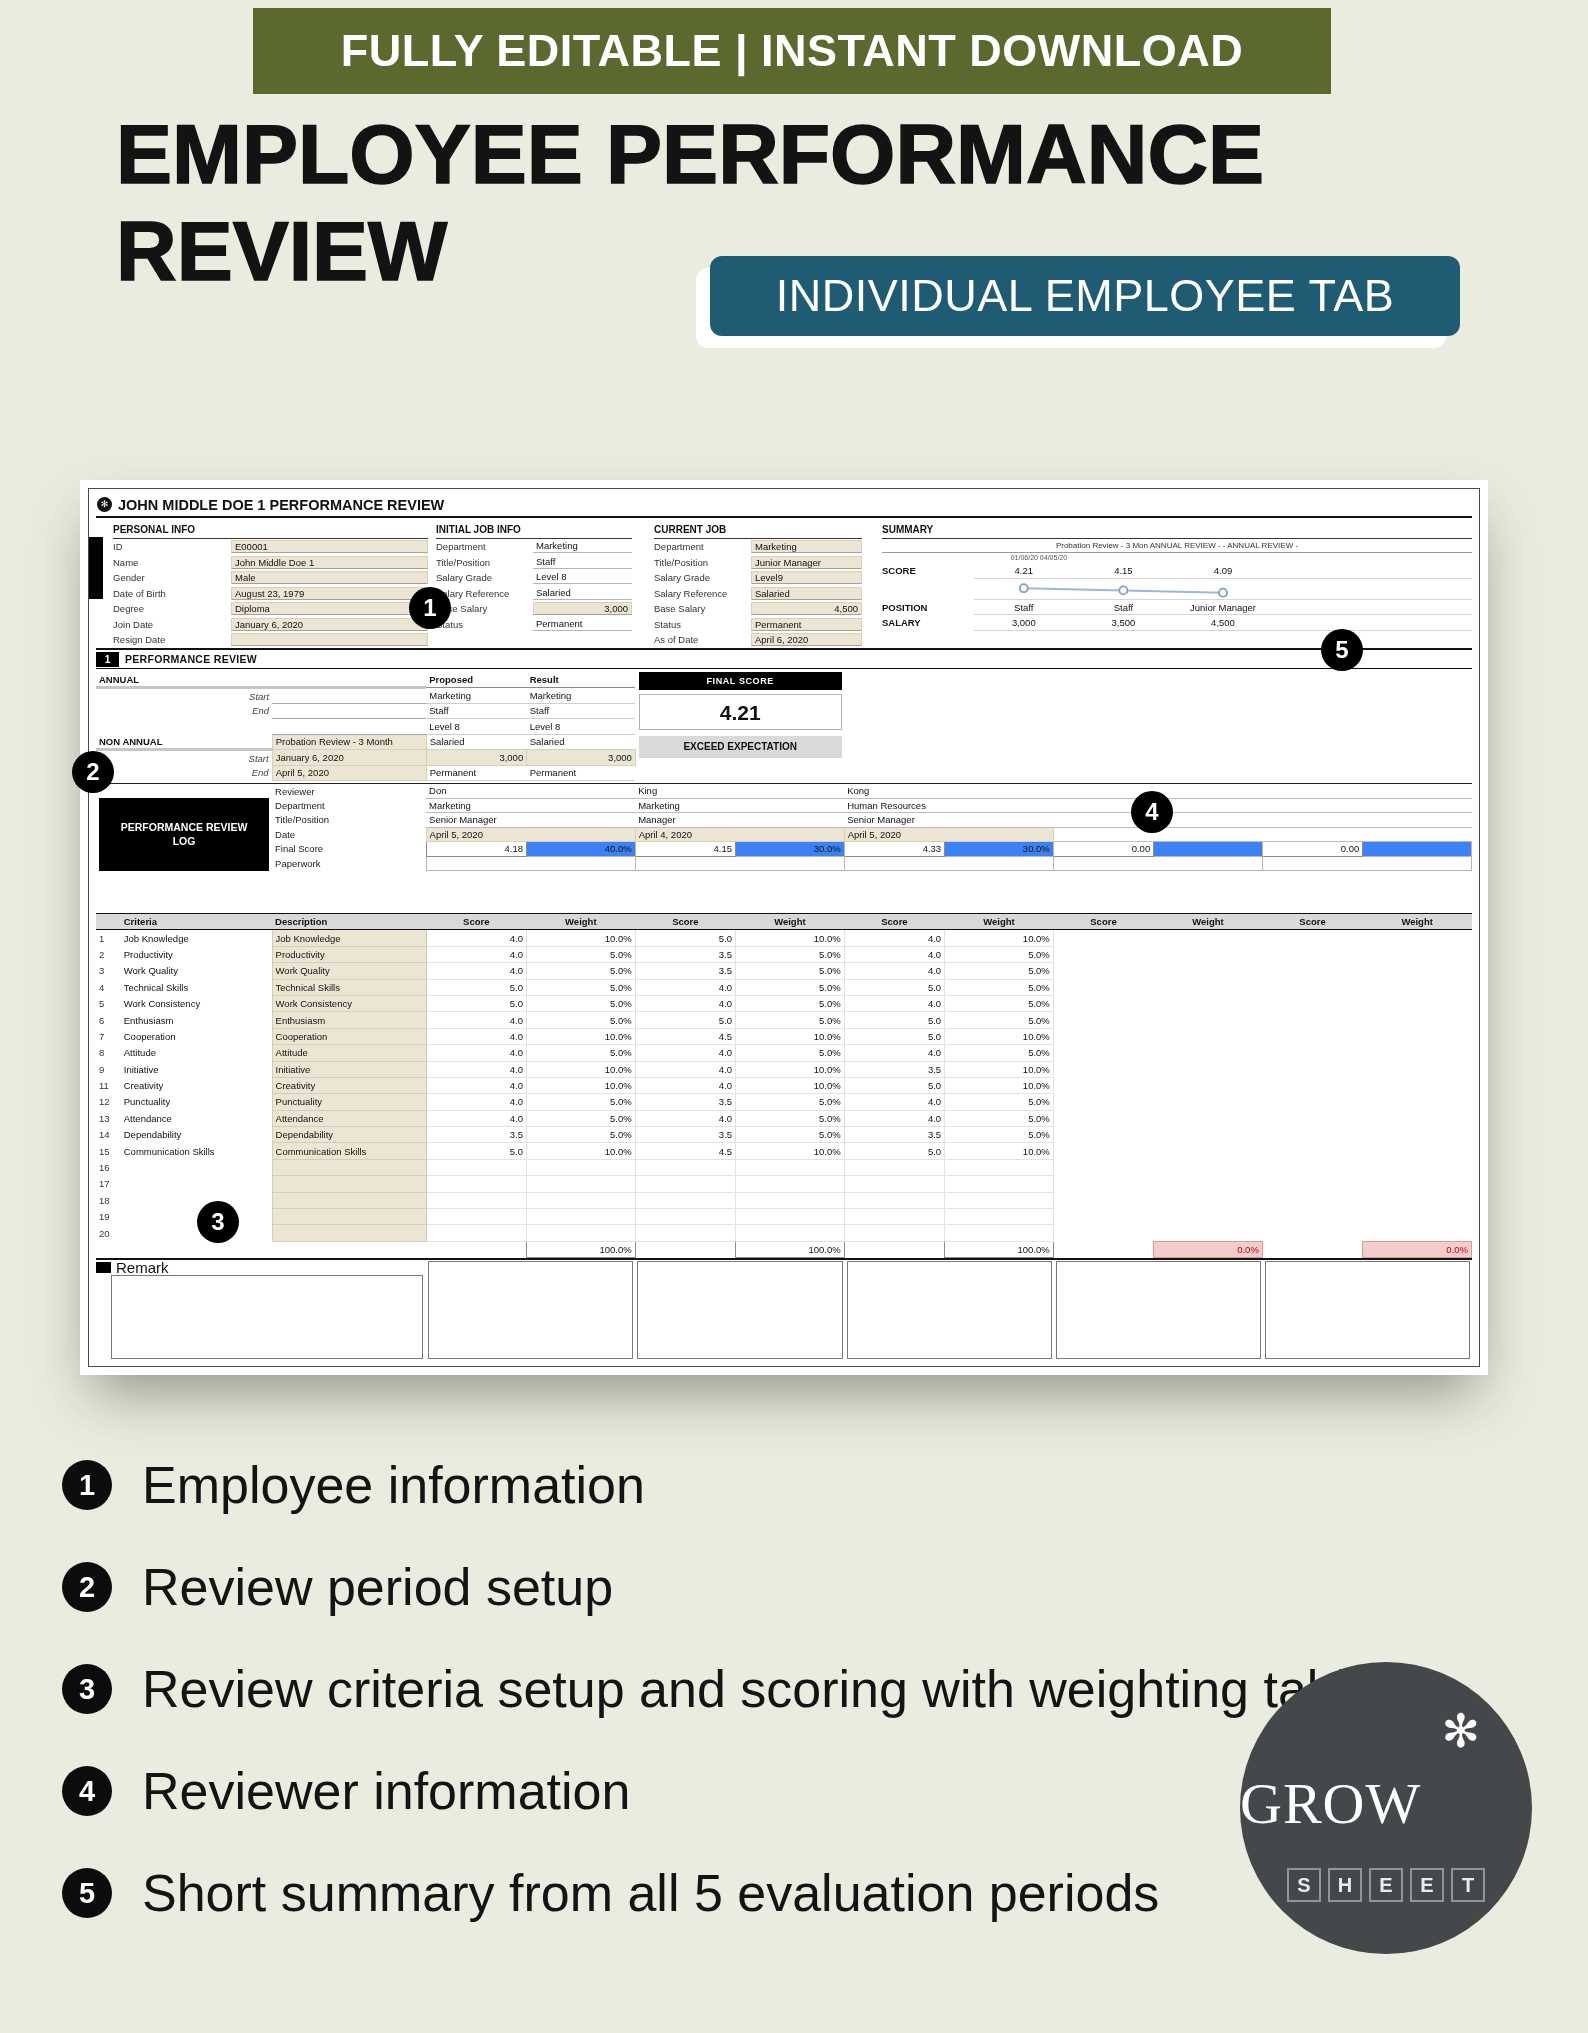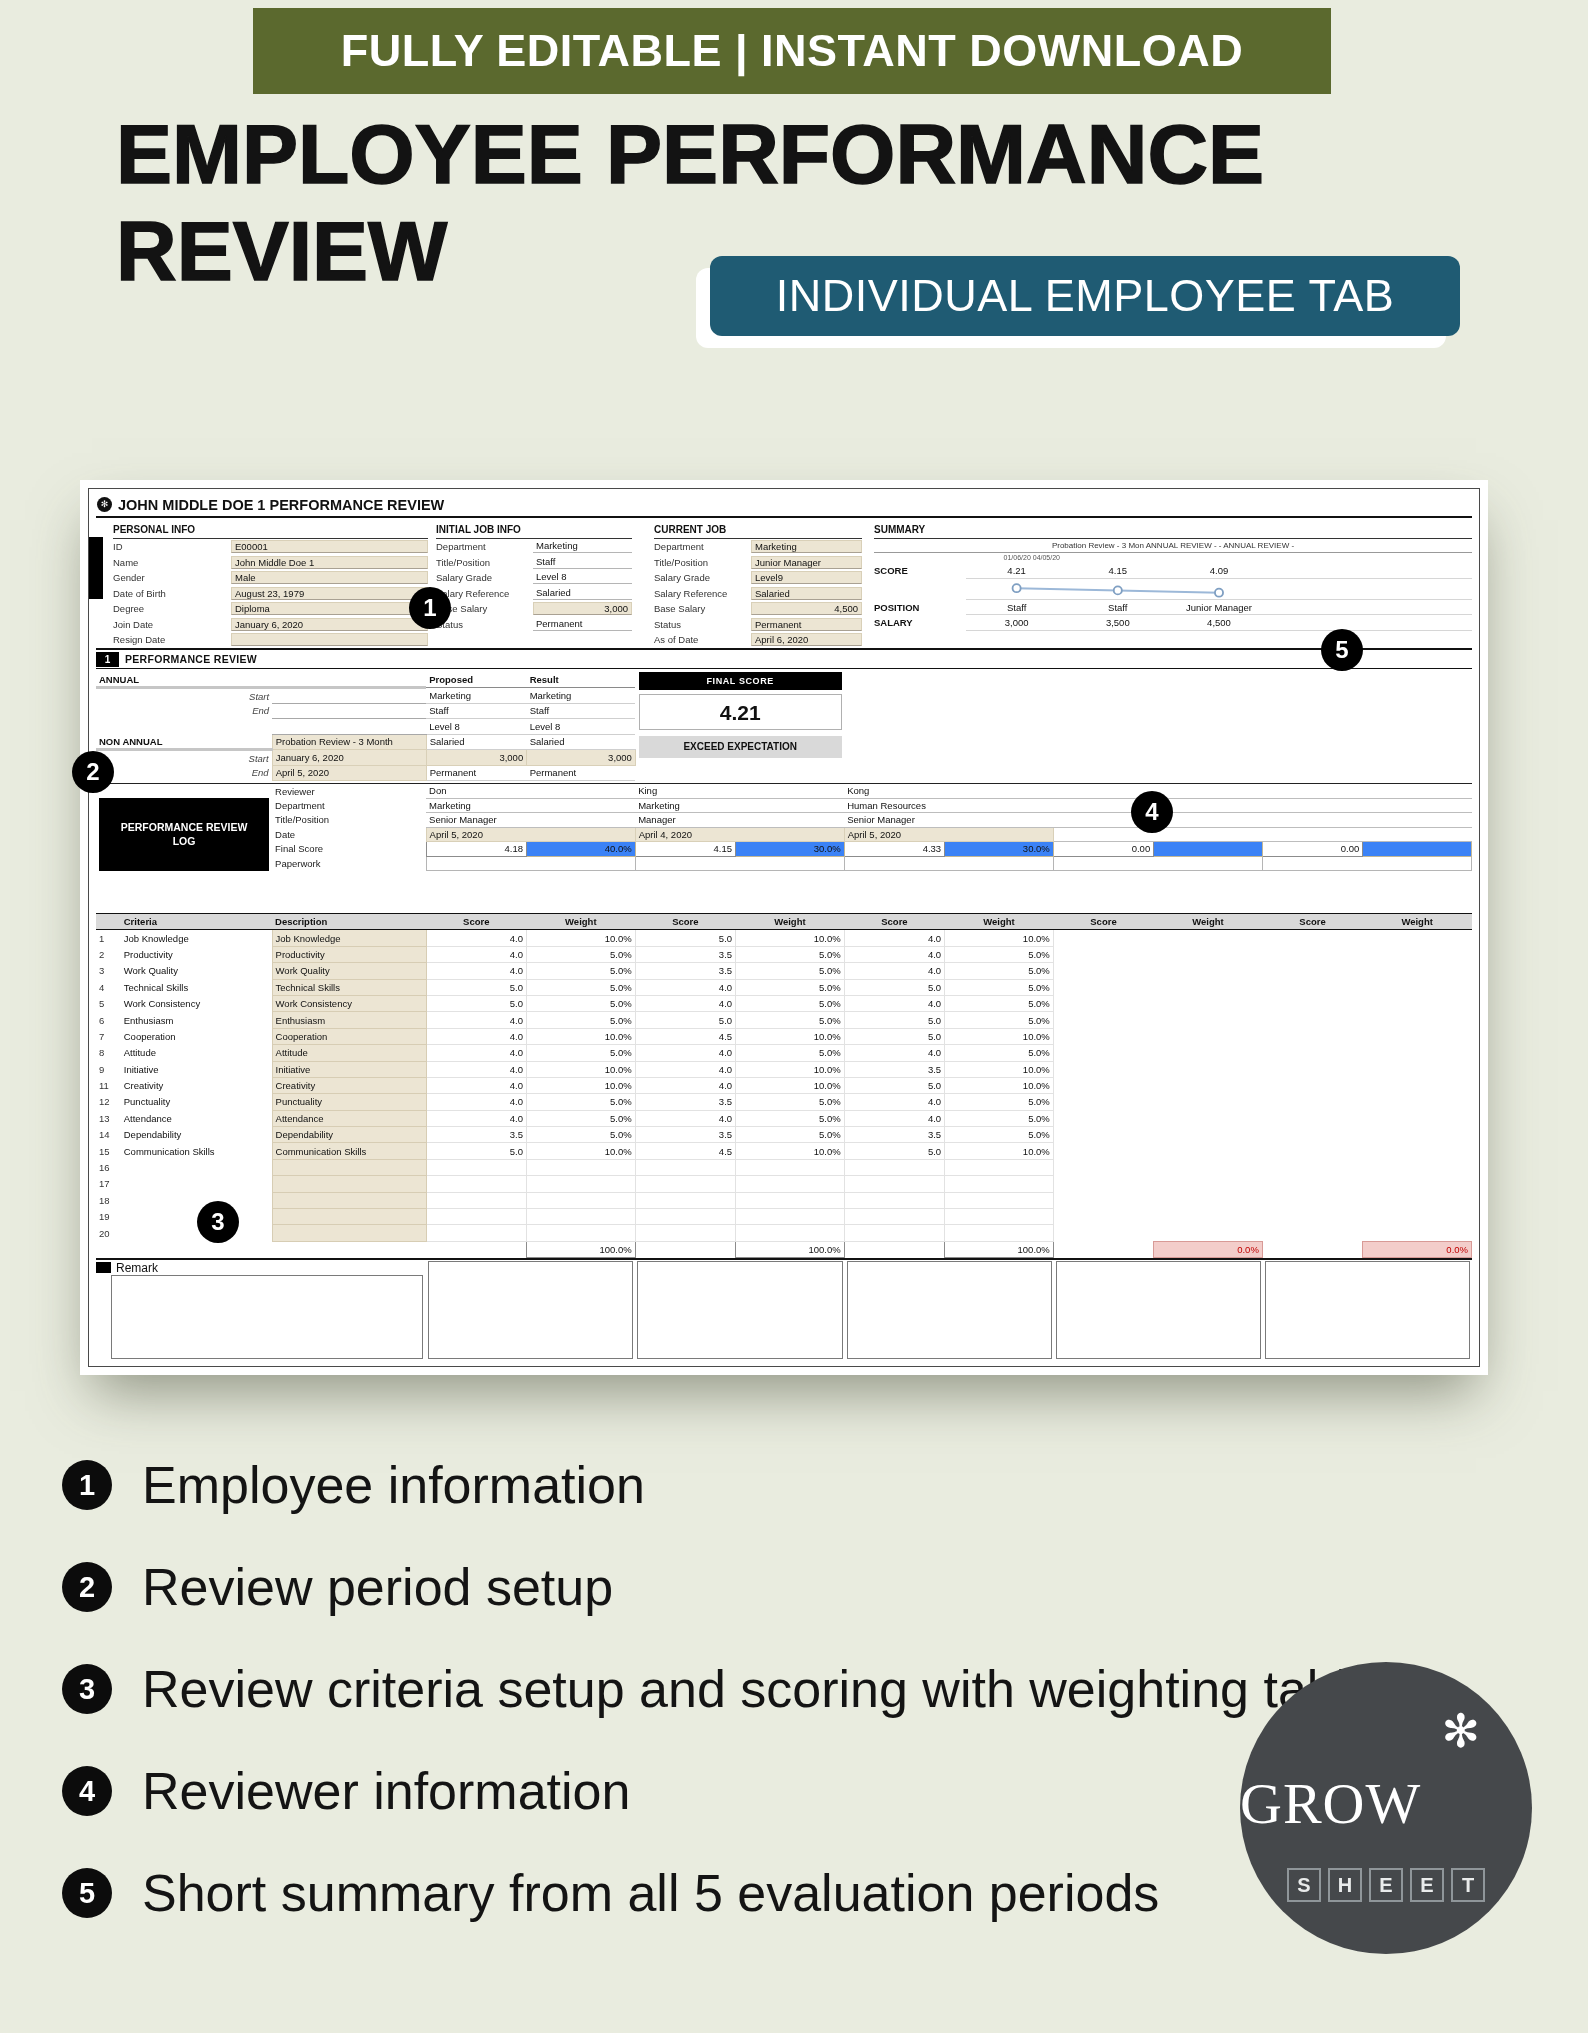--- a/index.html
+++ b/index.html
@@ -30,21 +30,21 @@
   .black-strip{position:absolute;left:-7px;top:19px;width:14px;height:62px;background:#000}
   .ti-header{font-size:10px;font-weight:bold;border-bottom:1px solid #333;height:17px;line-height:16px}
   .ti-row{display:flex;align-items:center;height:15.5px;font-size:9.5px}
   .ti-label{color:#333;flex:none;overflow:hidden;white-space:nowrap}
   .ti-value{flex:1;border-bottom:1px solid #b5b5b5;height:13px;line-height:12px;padding:0 3px;overflow:hidden;white-space:nowrap}
   .ti-value.beige{background:#ece5d3;border:1px solid #d9d0b8;border-bottom:1px solid #a9a193}
   .ti-value.num{text-align:right}
   .ti-personal{width:332px;padding-left:17px}
   .ti-initial{width:196px;margin-left:8px}
   .ti-current{width:208px;margin-left:22px}
-  .ti-summary{flex:1;margin-left:12px}
+  .ti-summary{flex:1;margin-left:20px}
 
   .sum-row{display:flex;align-items:center}
   .sum-period{font-size:8px;color:#333;border-bottom:1px solid #999;height:14px;line-height:14px;text-align:center;
     overflow:hidden;white-space:nowrap;display:block}
   .sum-label{flex:0 0 92px;font-weight:bold;font-size:9.5px}
   .sum-date{flex:0 0 22%;font-size:7px;color:#555;height:10px;line-height:10px;text-align:center}
   .sum-cells{flex:1;display:flex}
   .sum-cell{flex:1;text-align:center;font-size:9.5px;height:15.5px;line-height:15px;border-bottom:1px solid #d6d6d6;overflow:hidden;white-space:nowrap}
   .sum-row.spark .sum-cells{border-bottom:1px solid #d6d6d6}
   #sparkline{width:100%;height:20px;display:block}
@@ -99,21 +99,21 @@
   td.blankc{border:none}
   tr.tot td{height:18px}
   td.tot-w{border:1px solid #8c8c8c;text-align:right;padding-right:12px}
   td.tot-w.pink{background:#f3cdca;color:#c00000;border-color:#d89a96}
 
   
   .remark-row{border-top:2px solid #111;flex:1;display:flex;padding-top:1px;min-height:60px}
   .remark-left{width:24%;display:flex;flex-direction:column}
   .remark-label-line{display:flex;align-items:center;gap:5px;height:13px}
   .remark-sq{width:15px;height:11px;background:#000;flex:0 0 15px}
-  .remark-text{font-size:12px}
+  .remark-text{font-size:15px}
   .remark-box{flex:1;border:1px solid #7a7a7a;margin:1px 3px 1px 15px}
   .remark-cells{flex:1;display:flex}
   .remark-cell{flex:1;border:1px solid #7a7a7a;margin:0 2px 1px}
 
   
   .marker{position:absolute;width:42px;height:42px;border-radius:50%;background:#000;color:#fff;font-size:24px;font-weight:bold;
     display:flex;align-items:center;justify-content:center;z-index:6}
   .m1{left:329px;top:107px}.m2{left:-8px;top:271px}.m3{left:117px;top:721px}.m4{left:1051px;top:311px}.m5{left:1241px;top:149px}
 
   

